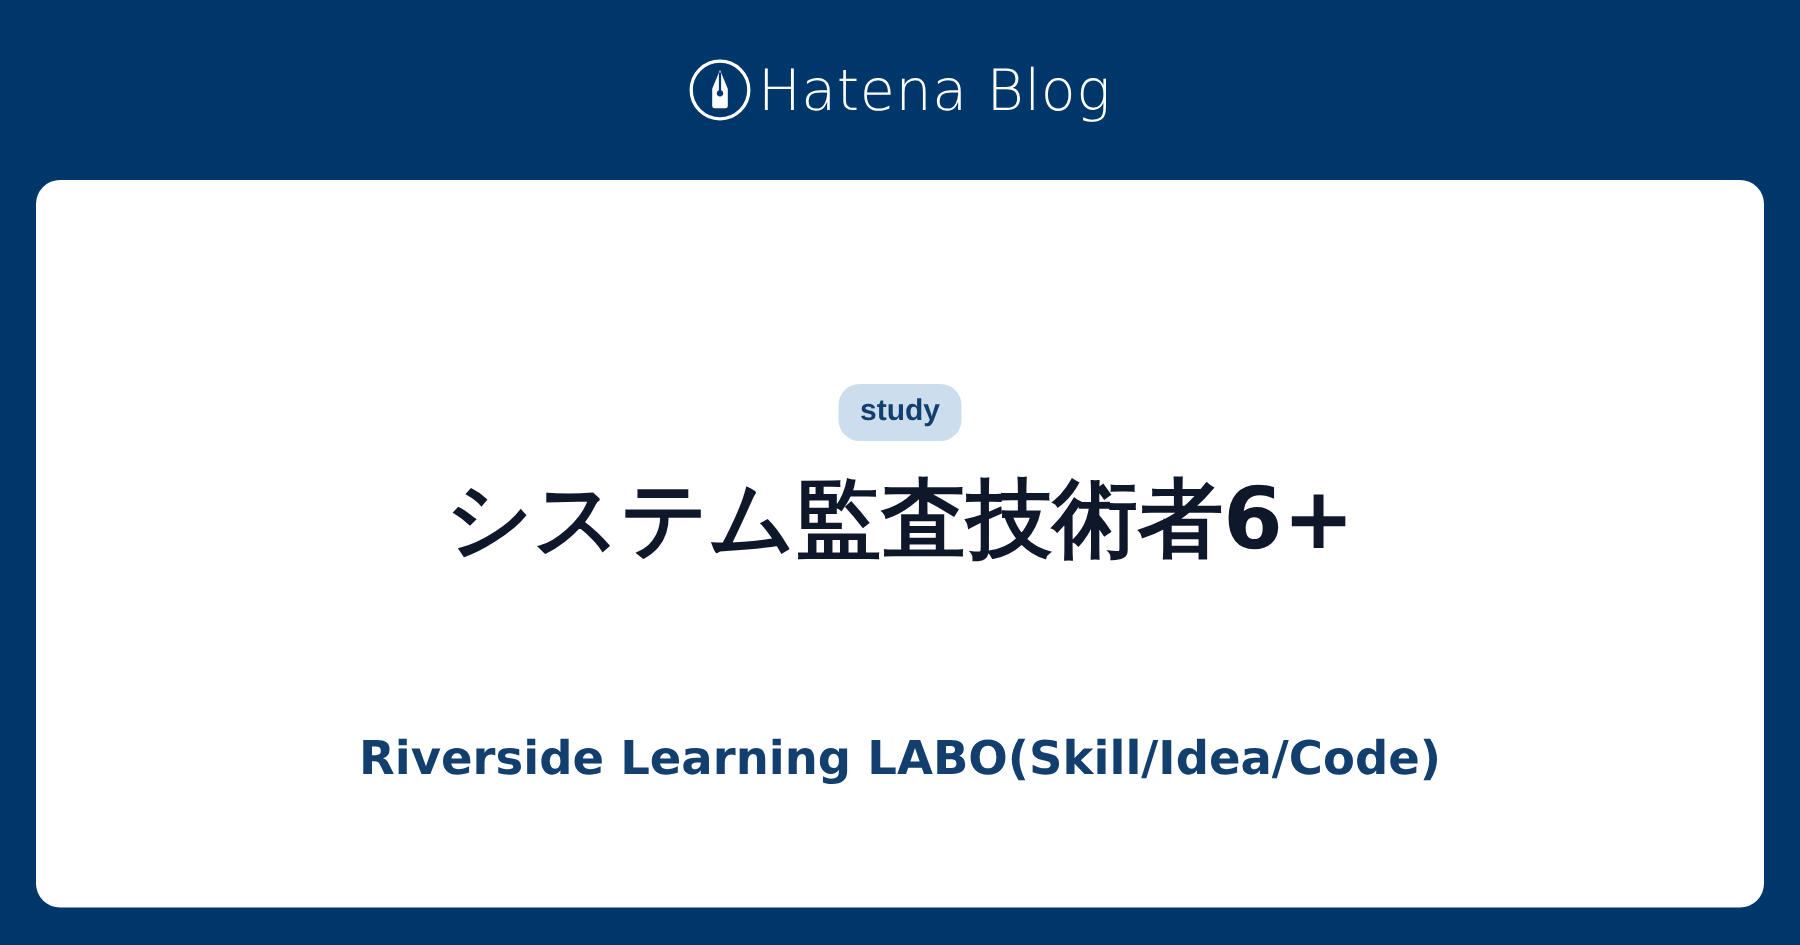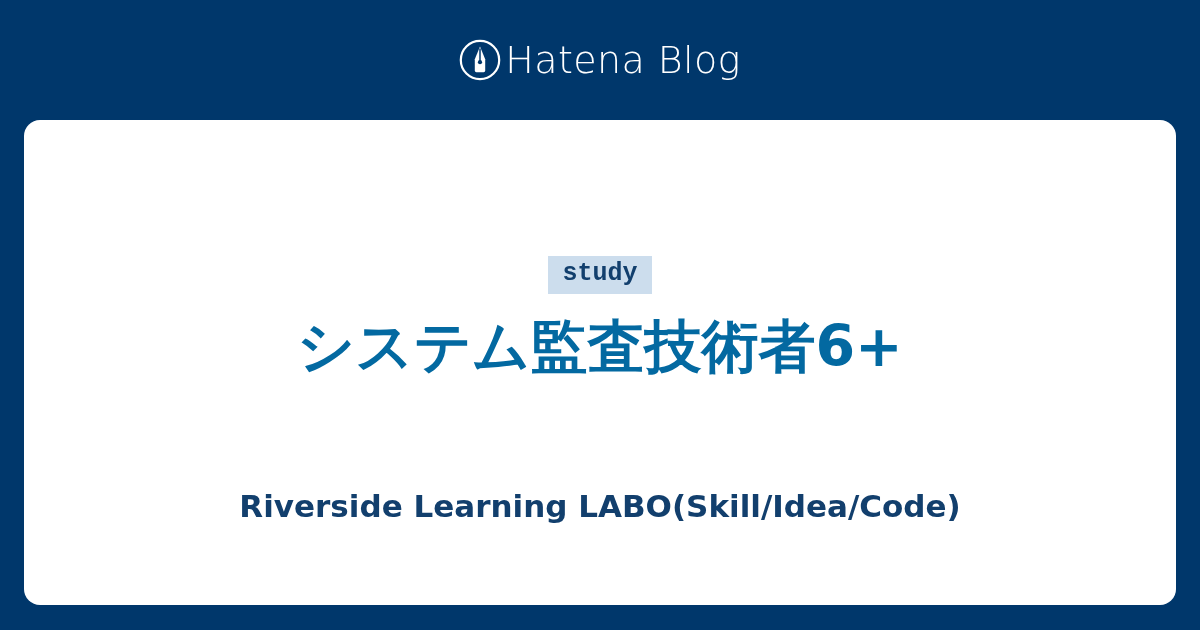--- a/index.html
+++ b/index.html
@@ -67,33 +67,33 @@
     align-items: center;
     justify-content: center;
     gap: 12px;
     margin-top: 136px;
     height: 38px;
   }
 
   .tag-item {
     background: #ccdded;
     color: #123f6d;
-    font-size: 25px;
+    font-size: 20px;
     font-weight: bold;
-    border-radius: 0;
+    border-radius: 14px;
     padding: 4px 14px 6px 14px;
     line-height: 28px;
     white-space: nowrap;
-    font-family: Liberation Mono, monospace;
+    font-family: Liberation Sans, sans-serif;
   }
 
   
   .entry-title {
     margin-top: 18px;
-    color: #0369a1;
+    color: #0f172a;
     font-size: 57px;
     font-weight: bold;
     line-height: 1.22;
     text-align: center;
     letter-spacing: 0px;
     max-width: 1060px;
     white-space: nowrap;
     overflow: hidden;
     font-family: "DejaVu Sans", "Liberation Sans", sans-serif;
   }

